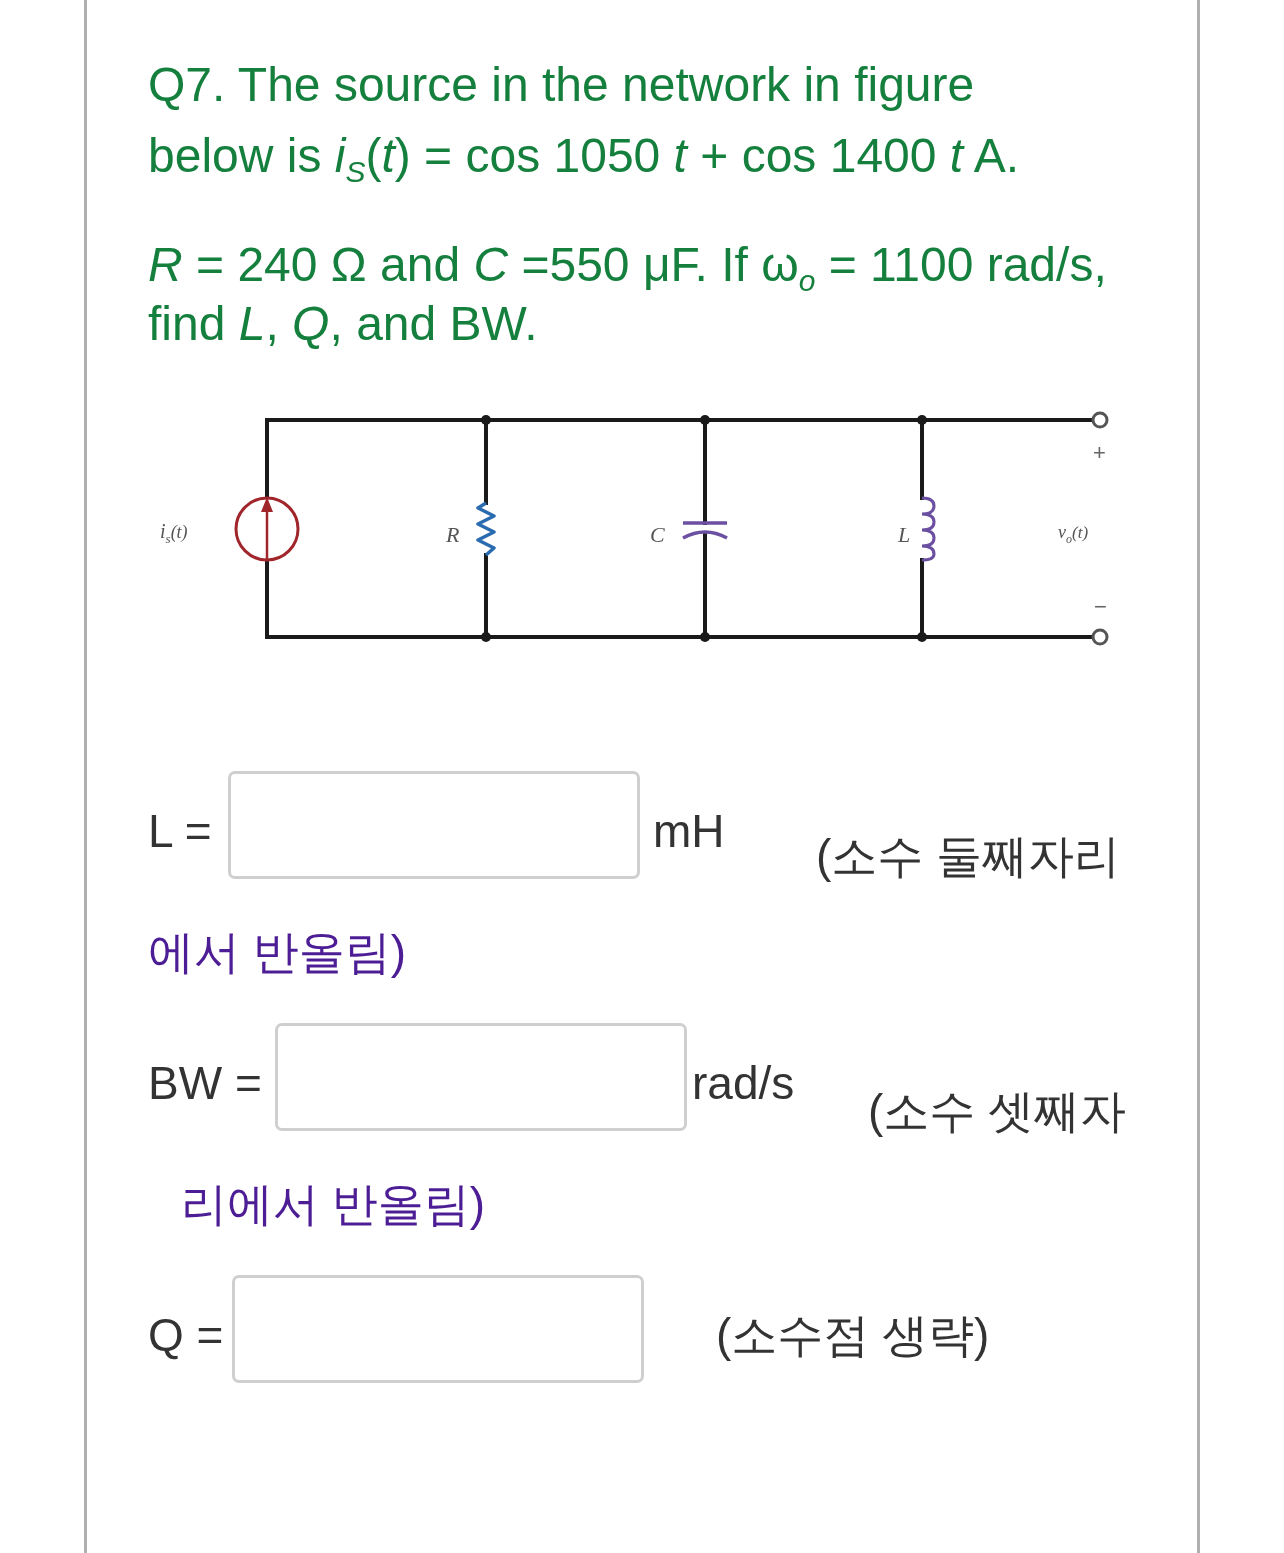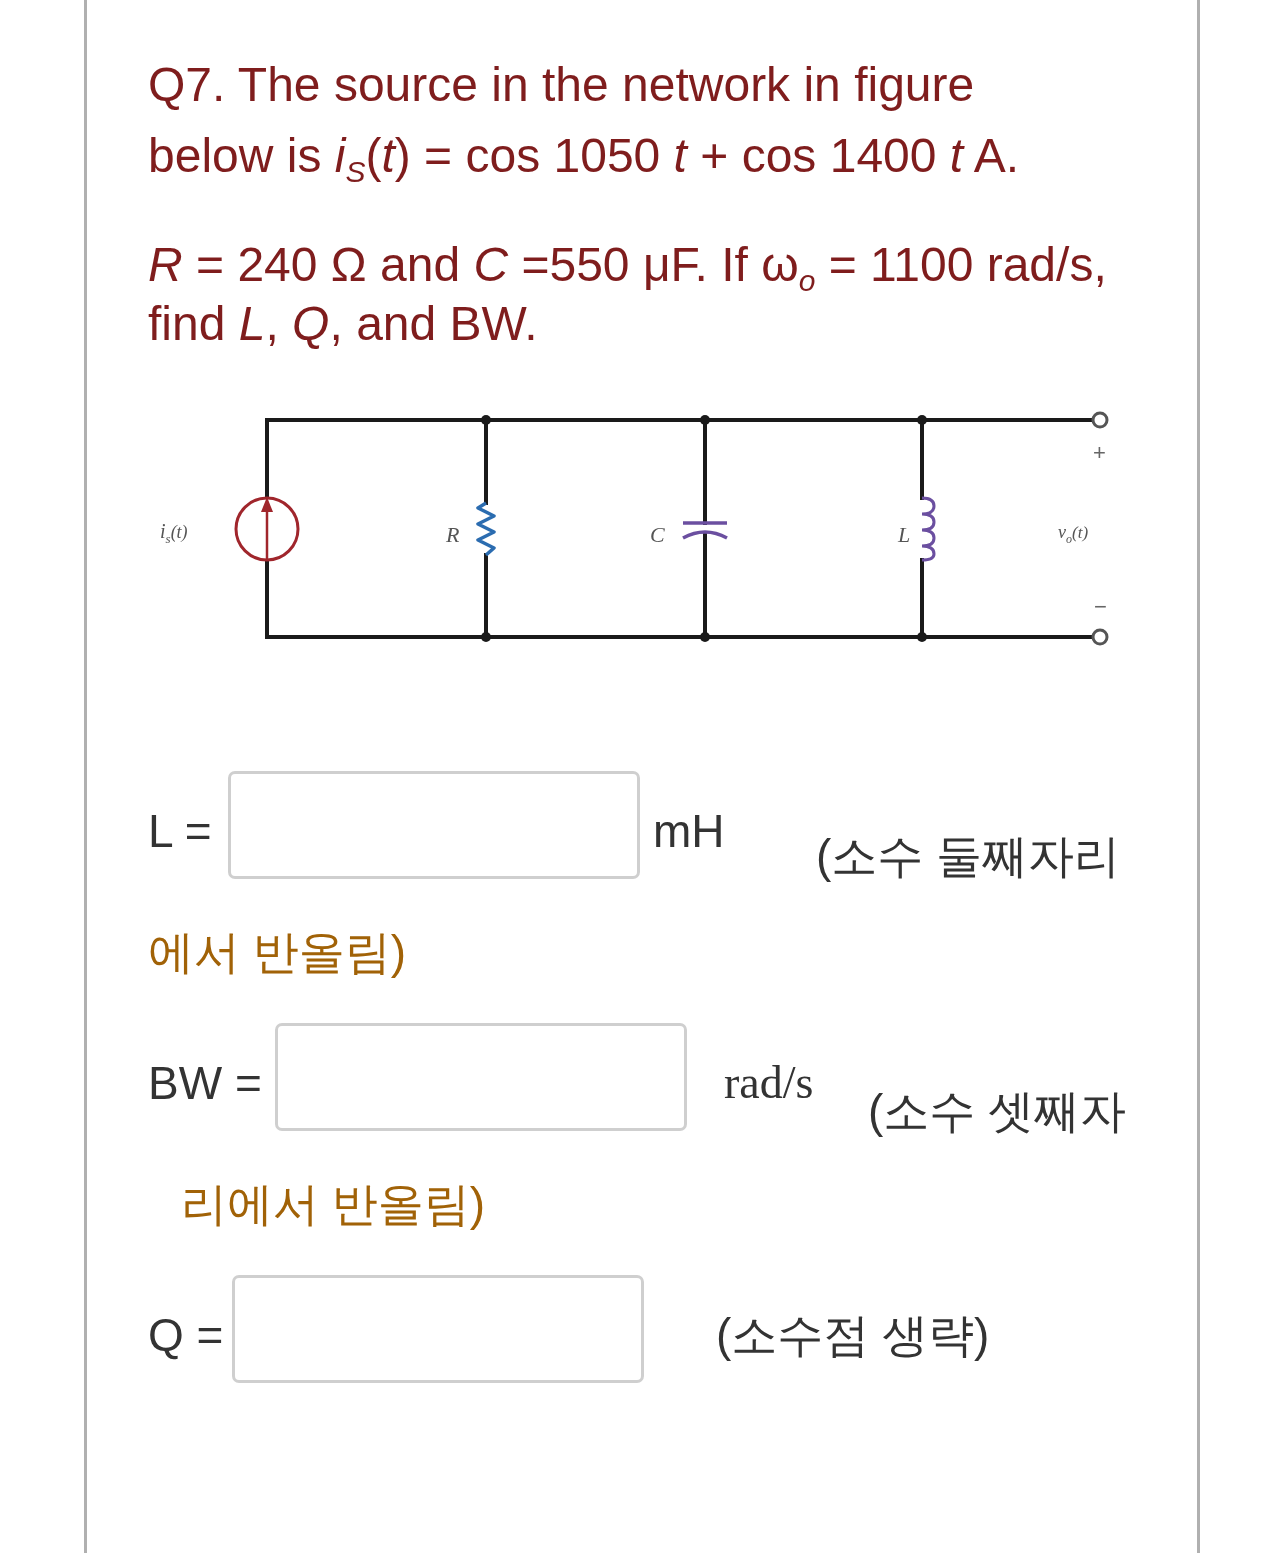--- a/index.html
+++ b/index.html
@@ -23,21 +23,21 @@
       height: 1553px;
       border-left: 3px solid #b0b0b0;
       border-right: 3px solid #b0b0b0;
       box-sizing: content-box;
     }
     .q-text {
       position: absolute;
       left: 148px;
       font-size: 48px;
       line-height: 72px;
-      color: #7f1d1d;
+      color: #15803d;
       white-space: nowrap;
     }
     .q-line1 { top: 49px; }
     .q-line2 { top: 120px; }
     .q-line3 { top: 229px; }
     .q-line4 { top: 288px; }
     .it { font-style: italic; }
     .sub {
       font-size: 30px;
       vertical-align: -10px;
@@ -74,21 +74,21 @@
       font-size: 36px;
       padding: 0 14px;
       font-family: "Liberation Sans", "DejaVu Sans", sans-serif;
       color: #333;
       outline: none;
     }
     .note {
       position: absolute;
       font-size: 46px;
       line-height: 56px;
-      color: #a16207;
+      color: #4c1d95;
       white-space: nowrap;
     }
   </style>
 </head>
 <body>
 
 <div class="panel"></div>
 
 <div class="q-text q-line1">
   <span>Q7. The source in the network in figure</span>
@@ -171,21 +171,21 @@
   <span class="label" style="left:0;">L =</span>
   <input class="answer-input" style="left: 80px; width: 412px;" type="text" value="">
   <span class="label" style="left:505px;">mH</span>
   <span class="label" style="left:668px;margin-top:25px;">(소수 둘째자리</span>
 </div>
 <div class="note" style="left:148px; top:924px;">에서 반올림)</div>
 
 <div class="row" style="top:1023px;">
   <span class="label" style="left:0;">BW =</span>
   <input class="answer-input" style="left: 127px; width: 412px;" type="text" value="">
-  <span class="label" style="left:576px;font-family:Liberation Serif, serif;">rad/s</span>
+  <span class="label" style="left:544px;">rad/s</span>
   <span class="label" style="left:720px;margin-top:28px;">(소수 셋째자</span>
 </div>
 <div class="note" style="left:148px; top:1176px;margin-left:33px;">리에서 반올림)</div>
 
 <div class="row" style="top:1275px;">
   <span class="label" style="left:0;">Q =</span>
   <input class="answer-input" style="left: 84px; width: 412px;" type="text" value="">
   <span class="label" style="left:568px;">(소수점 생략)</span>
 </div>
 

